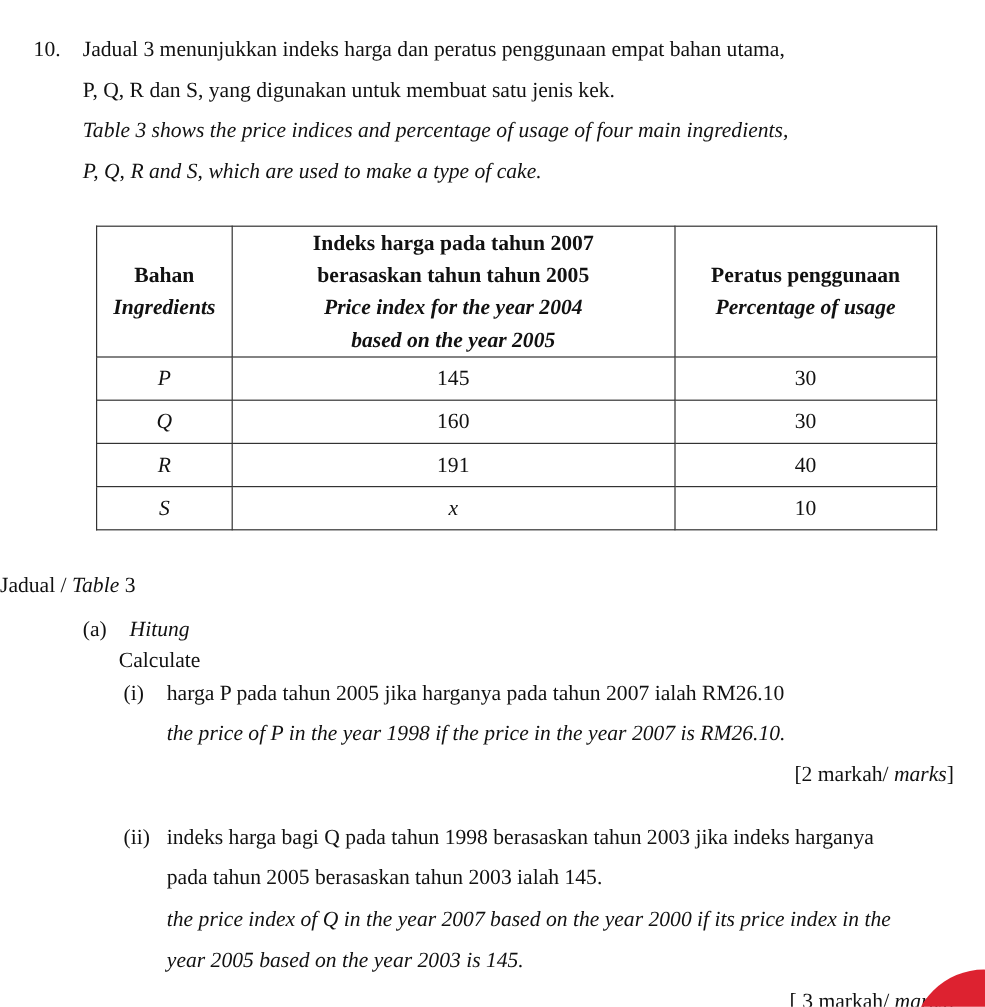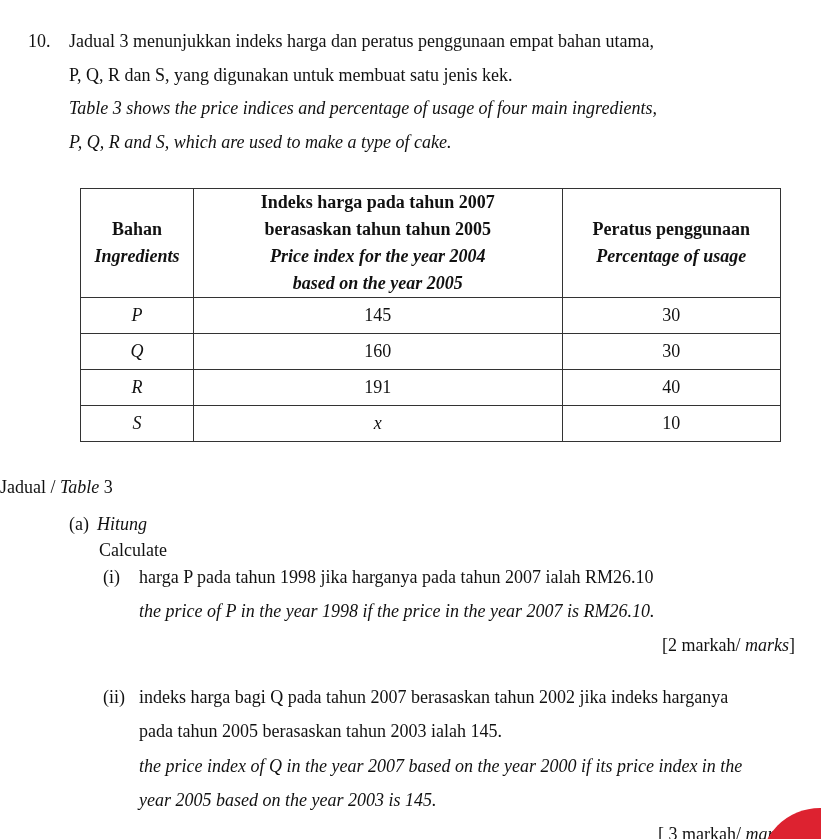--- a/index.html
+++ b/index.html
@@ -78,28 +78,28 @@
     <td class="it">S</td>
     <td class="it">x</td>
     <td>10</td>
   </tr>
 </tbody>
   </table>
 
 <div class="abs caption"><span>Jadual  / </span><span class="it">Table</span><span> 3</span></div>
 
 <div class="abs" style="left:69px;top:514px">(a)</div>
-<div class="abs it" style="left:97px;top:514px">Hitung</div>
+<div class="abs it" style="left:108px;top:514px">Hitung</div>
 <div class="abs" style="left:99px;top:540px">Calculate</div>
 
 <div class="abs" style="left:103px;top:567px">(i)</div>
-<div class="abs" style="left:139px;top:567px">harga P pada tahun 1998 jika harganya pada tahun 2007 ialah RM26.10</div>
+<div class="abs" style="left:139px;top:567px">harga P pada tahun 2005 jika harganya pada tahun 2007 ialah RM26.10</div>
 <div class="abs it" style="left:139px;top:601px">the price of P in the year 1998 if the price in the year 2007 is RM26.10.</div>
 <div class="abs" style="left:662px;top:635px"><span>[2 markah/ </span><span class="it">marks</span><span>]</span></div>
 
 <div class="abs" style="left:103px;top:687px">(ii)</div>
-<div class="abs" style="left:139px;top:687px">indeks harga bagi Q pada tahun 2007 berasaskan tahun 2002 jika indeks harganya</div>
+<div class="abs" style="left:139px;top:687px">indeks harga bagi Q pada tahun 1998 berasaskan tahun 2003 jika indeks harganya</div>
 <div class="abs" style="left:139px;top:721px">pada tahun 2005 berasaskan tahun 2003 ialah 145.</div>
 <div class="abs it" style="left:139px;top:756px">the price index of Q in the year 2007 based on the year 2000 if its price index in the</div>
 <div class="abs it" style="left:139px;top:790px">year 2005 based on the year 2003 is 145.</div>
 <div class="abs" style="left:658px;top:824px"><span>[ 3 markah/ </span><span class="it">marks]</span></div>
 
 <div class="red-seal"></div>
 
 </body></html>

